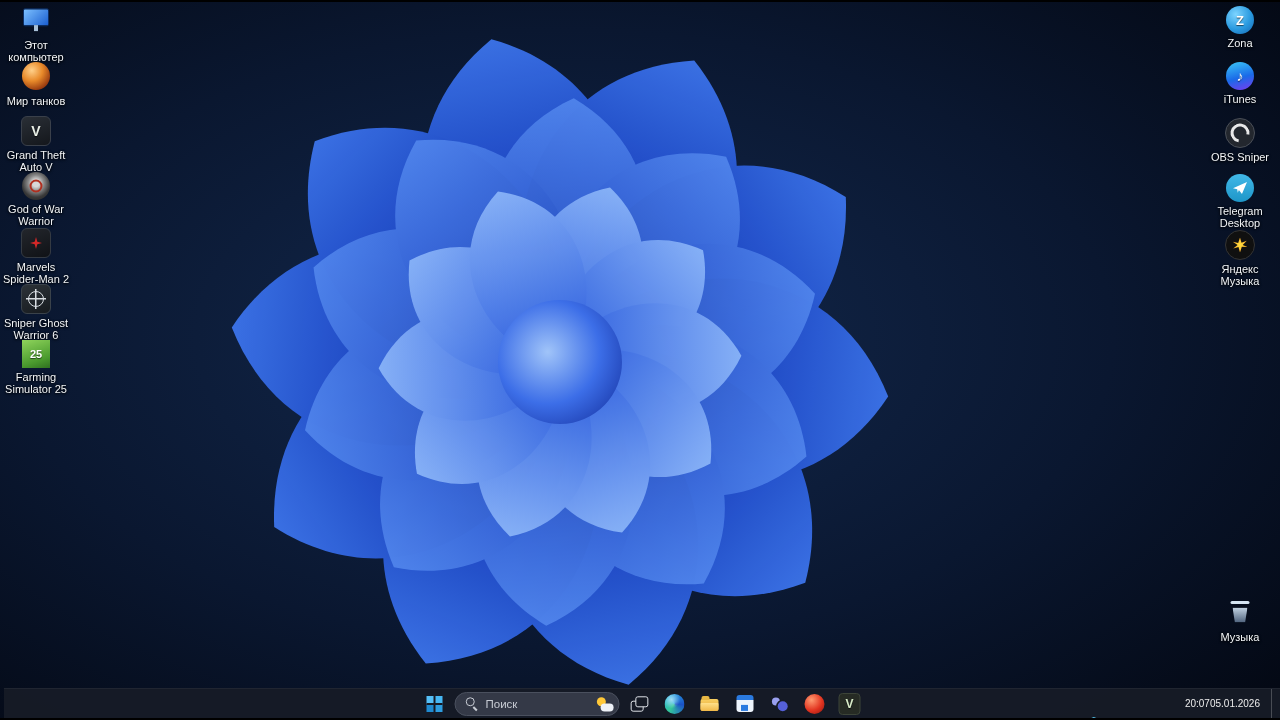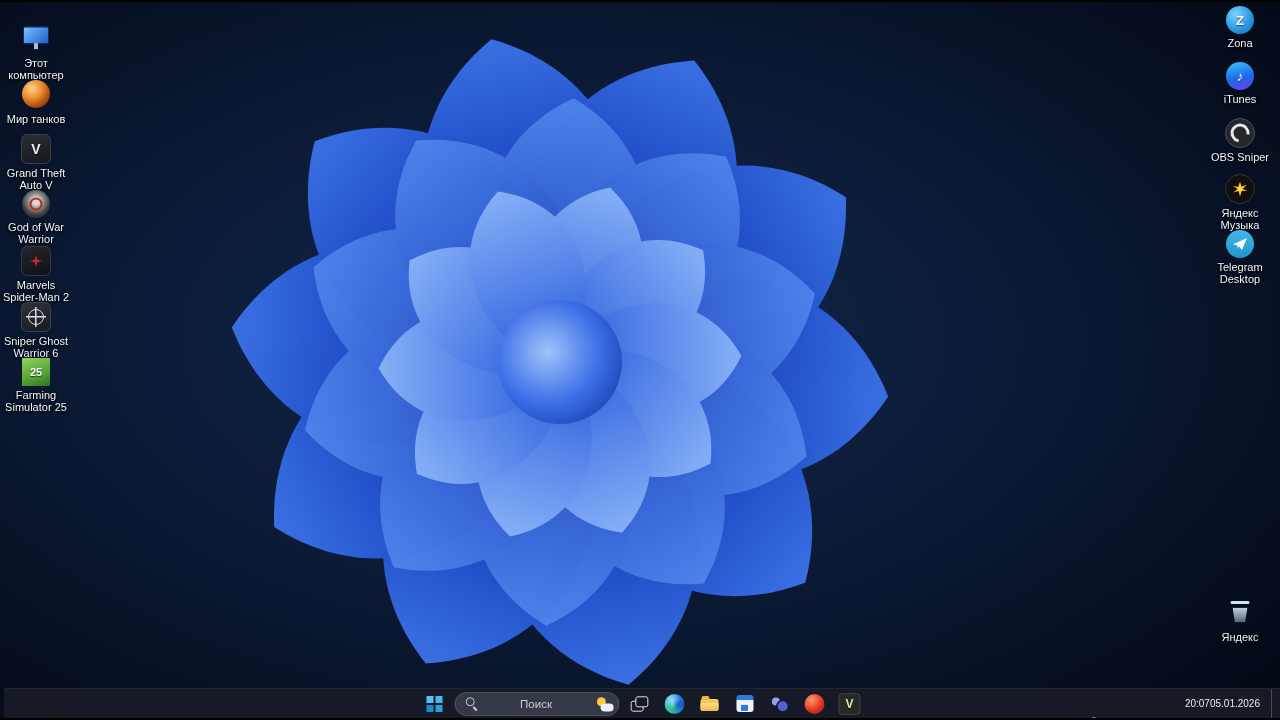--- a/index.html
+++ b/index.html
@@ -5,21 +5,21 @@
   html,body{margin:0;padding:0;background:#000;font-family:"Liberation Sans",sans-serif;}
   .screen{position:relative;width:1280px;height:720px;overflow:hidden;background:#05090f;user-select:none;}
   .letterbox{position:absolute;left:0;right:0;height:2px;background:#000;z-index:20;}
   .letterbox.top{top:0;} .letterbox.bottom{bottom:0;}
 
   
   .wallpaper{position:absolute;inset:0;}
 
   
   .icon-col{position:absolute;display:flex;flex-direction:column;gap:3px;align-items:center;width:72px;z-index:5;}
-  .col-left{left:0;top:22px;}
+  .col-left{left:0;top:4px;}
   .col-right{right:4px;top:6px;}
   .dicon{height:53px;display:flex;flex-direction:column;align-items:center;gap:3px;cursor:pointer;width:72px;}
   .dicon.recycle{position:absolute;right:4px;top:596px;z-index:5;}
   .ig{width:32px;height:32px;display:flex;align-items:center;justify-content:center;position:relative;flex:0 0 auto;}
   .ig::before,.ig::after{content:none;position:absolute;left:50%;top:50%;transform:translate(-50%,-50%);}
   .ilabel{font-size:11px;color:#f2f5f8;text-align:center;max-width:70px;line-height:1.12;
           text-shadow:0 1px 3px rgba(0,0,0,.95),0 0 2px rgba(0,0,0,.8);}
   .badge{position:relative;z-index:2;font-weight:bold;color:#fff;text-shadow:0 1px 1px rgba(0,0,0,.6);}
 
   
@@ -53,21 +53,21 @@
   .g-ymusic{width:28px;height:28px;border-radius:50%;background:#101010;border:1px solid #343434;}
   .g-ymusic::after{content:"";width:15px;height:15px;background:radial-gradient(circle,#ffdf40,#ff9a20);
         clip-path:polygon(50% 0,60% 35%,95% 22%,68% 50%,100% 64%,62% 62%,50% 100%,40% 64%,5% 74%,34% 50%,2% 28%,38% 36%);}
   .g-bin::before{content:"";width:17px;height:15px;transform:translate(-50%,-30%);
         background:linear-gradient(180deg,rgba(215,232,248,.9),rgba(140,170,205,.55));
         clip-path:polygon(6% 0,94% 0,80% 100%,20% 100%);}
   .g-bin::after{content:"";width:19px;height:3px;border-radius:2px;background:#d5e4f2;transform:translate(-50%,-370%);}
 
   
   .taskbar{position:absolute;left:4px;right:0;bottom:2px;height:29px;background:rgba(22,27,38,.97);
-           border-top:1px solid rgba(255,255,255,.05);z-index:10;text-align:center;}
+           border-top:1px solid rgba(255,255,255,.05);z-index:10;}
   .tb-center{position:absolute;left:50%;top:0;transform:translateX(-50%);height:100%;display:flex;align-items:center;gap:5px;}
   .tb-btn{width:30px;height:26px;border-radius:4px;display:flex;align-items:center;justify-content:center;cursor:pointer;position:relative;}
   .tbg{position:relative;display:block;}
   .tbg::before,.tbg::after{content:none;position:absolute;left:50%;top:50%;transform:translate(-50%,-50%);}
 
   .ic-win{width:16px;height:16px;
      background-image:linear-gradient(#161b26,#161b26),linear-gradient(#161b26,#161b26),
        conic-gradient(#46b8f5 0 25%,#2d9de0 0 50%,#1f8ad0 0 75%,#55c0f8 0);
      background-size:2px 100%,100% 2px,100% 100%;background-position:center,center,center;background-repeat:no-repeat;}
 
@@ -241,32 +241,32 @@
       <div class="ig g-itunes">
           <span class="badge">♪</span>
         </div>
       <div class="ilabel">iTunes</div>
     </div>
     <div class="dicon">
       <div class="ig g-obs"></div>
       <div class="ilabel">OBS Sniper</div>
     </div>
     <div class="dicon">
+      <div class="ig g-tg"></div>
+      <div class="ilabel">Telegram Desktop</div>
+    </div>
+    <div class="dicon">
       <div class="ig g-ymusic"></div>
       <div class="ilabel">Яндекс Музыка</div>
     </div>
-    <div class="dicon">
-      <div class="ig g-tg"></div>
-      <div class="ilabel">Telegram Desktop</div>
-    </div>
   </div>
 
   <div class="dicon recycle">
     <div class="ig g-bin"></div>
-    <div class="ilabel">Яндекс</div>
+    <div class="ilabel">Музыка</div>
   </div>
 
   <div class="taskbar">
     <div class="tb-center">
       <div class="tb-btn">
         <span class="tbg ic-win"></span>
       </div>
       <div class="search-pill">
         <span class="tbg ic-mag"></span>
         <span class="search-text">Поиск</span>

